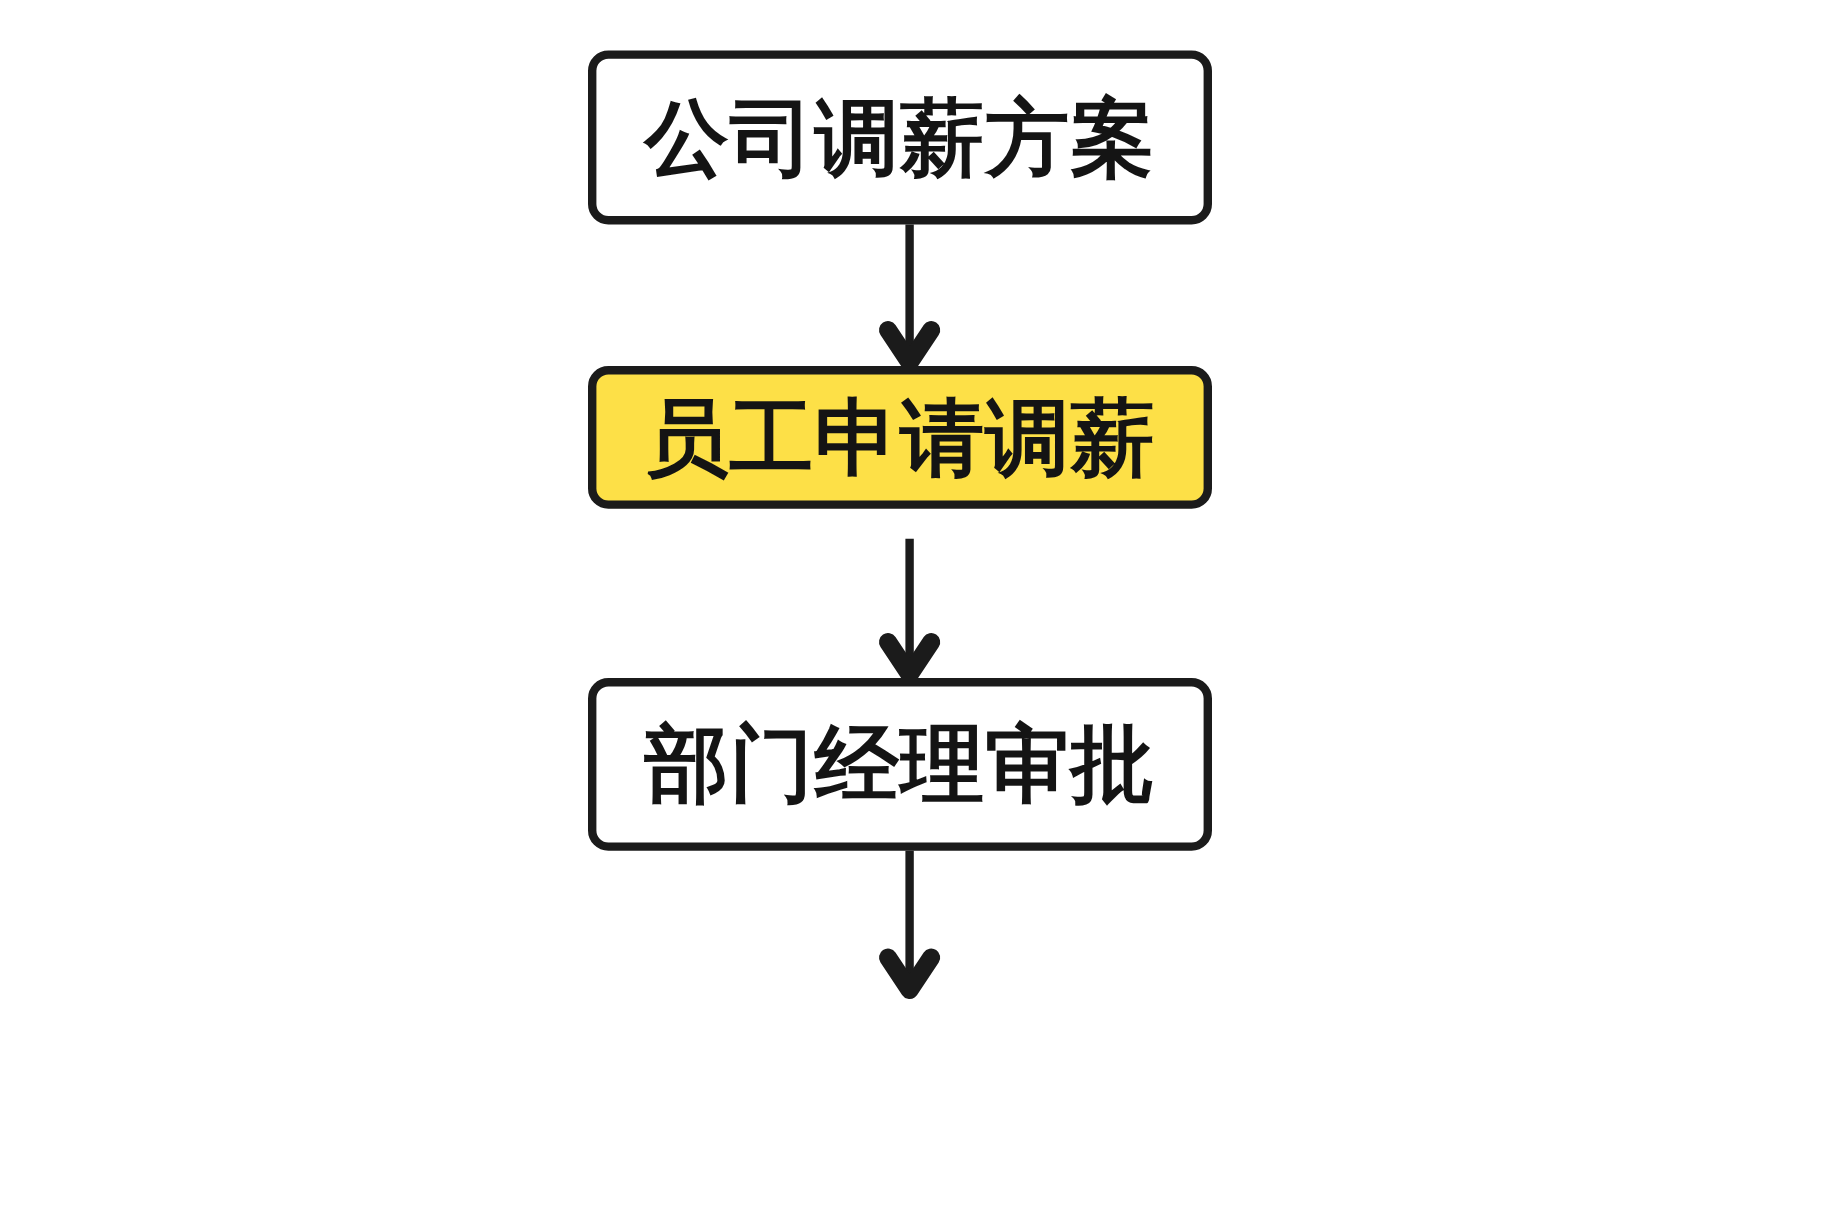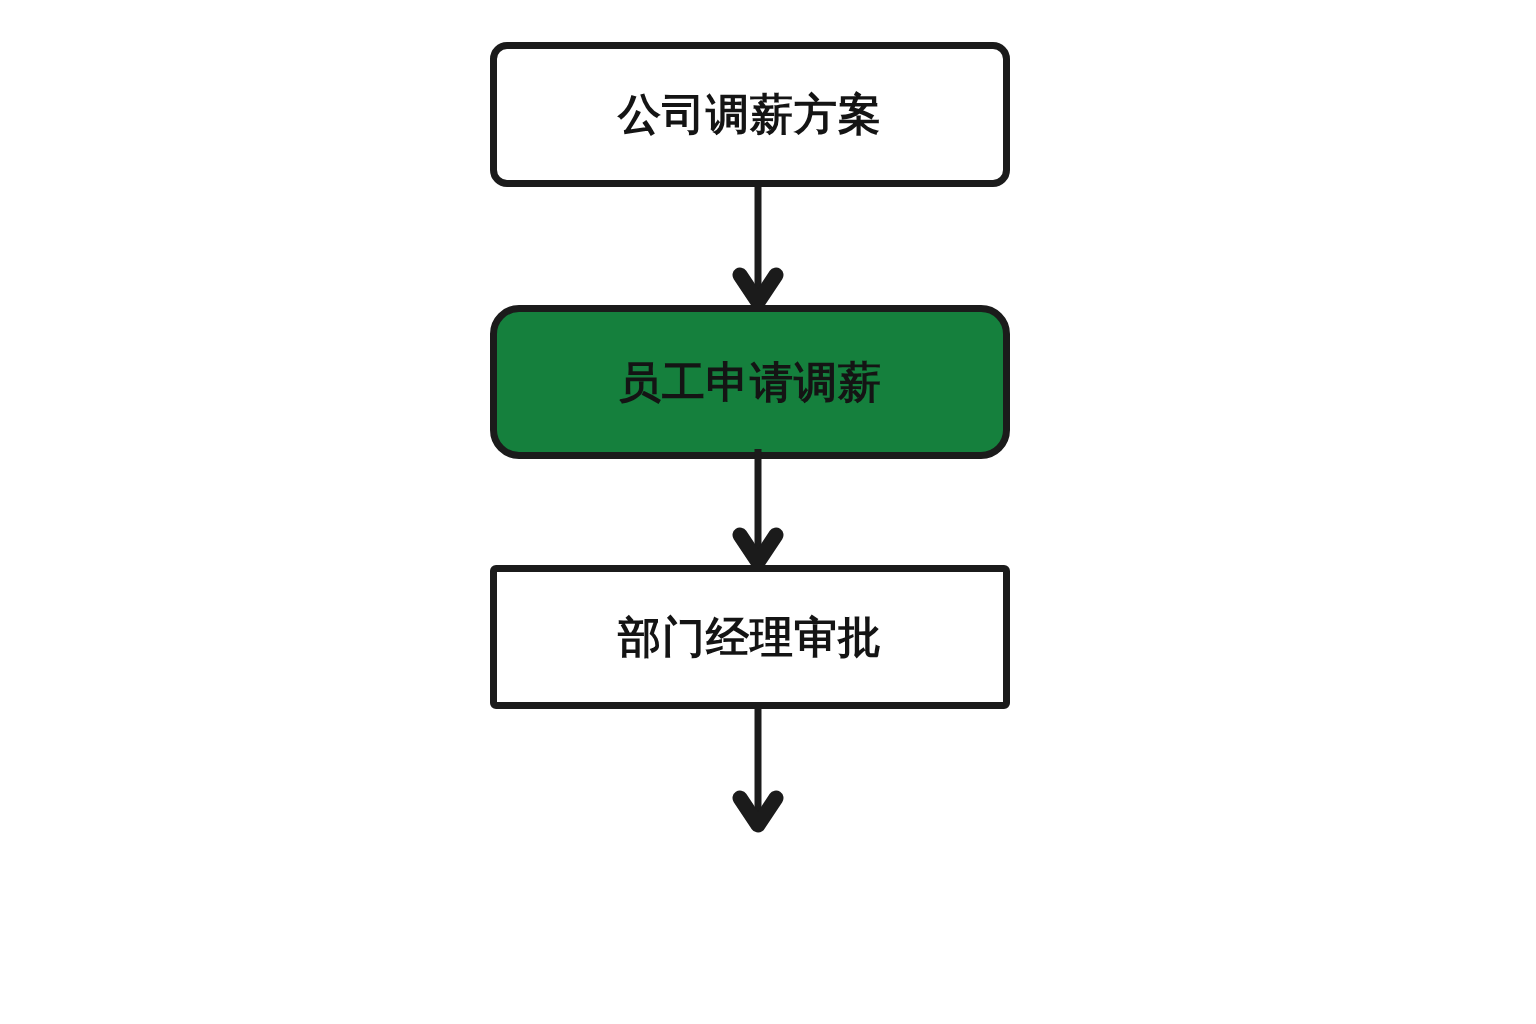--- a/index.html
+++ b/index.html
@@ -26,21 +26,21 @@
     background: #ffffff;
     border: 7px solid #1b1b1b;
     border-radius: 17px;
     display: flex;
     align-items: center;
     justify-content: center;
   }
   .node-label {
     font-family: "DejaVu Sans", "Liberation Sans", sans-serif;
     font-weight: 700;
-    font-size: 43px;
+    font-size: 70px;
     line-height: 1;
     color: #141414;
     letter-spacing: 1px;
     white-space: nowrap;
     user-select: none;
   }
   .connector {
     position: absolute;
     overflow: visible;
   }
@@ -64,30 +64,30 @@
 
   <div class="node" id="box-1" style="left: 490px; top: 42px; width: 520px; height: 145px; border-color: rgb(27, 27, 27); background: rgb(255, 255, 255); border-width: 7px; border-radius: 17px;">
     <span class="node-label" style="color: rgb(20, 20, 20);">公司调薪方案</span>
   </div>
 
   <svg class="connector" id="conn-1" xmlns="http://www.w3.org/2000/svg" width="96" height="118" viewBox="0 0 96 118" style="left: 710px; top: 187px;">
       <line class="conn-line" x1="48" y1="0" x2="48" y2="116" stroke="#1b1b1b" stroke-width="7"></line>
       <path class="conn-head" d="M 30 88 L 48 115 L 66 88" stroke="#1b1b1b"></path>
     </svg>
 
-  <div class="node" id="box-2" style="left: 490px; top: 305px; width: 520px; height: 154px; border-color: rgb(27, 27, 27); background: #15803d; border-width: 7px; border-radius: 29px;">
+  <div class="node" id="box-2" style="left: 490px; top: 305px; width: 520px; height: 119px; border-color: rgb(27, 27, 27); background: #fde047; border-width: 7px; border-radius: 17px;">
     <span class="node-label" style="color: rgb(20, 20, 20);">员工申请调薪</span>
   </div>
 
   <svg class="connector" id="conn-2" xmlns="http://www.w3.org/2000/svg" width="96" height="116" viewBox="0 0 96 116" style="left: 710px; top: 449px;">
       <line class="conn-line" x1="48" y1="0" x2="48" y2="114" stroke="#1b1b1b" stroke-width="7"></line>
       <path class="conn-head" d="M 30 86 L 48 113 L 66 86" stroke="#1b1b1b"></path>
     </svg>
 
-  <div class="node" id="box-3" style="left: 490px; top: 565px; width: 520px; height: 144px; border-color: rgb(27, 27, 27); background: rgb(255, 255, 255); border-width: 7px; border-radius: 6px;">
+  <div class="node" id="box-3" style="left: 490px; top: 565px; width: 520px; height: 144px; border-color: rgb(27, 27, 27); background: rgb(255, 255, 255); border-width: 7px; border-radius: 17px;">
     <span class="node-label" style="color: rgb(20, 20, 20);">部门经理审批</span>
   </div>
 
   <svg class="connector" id="conn-3" xmlns="http://www.w3.org/2000/svg" width="96" height="119" viewBox="0 0 96 119" style="left: 710px; top: 709px;">
       <line class="conn-line" x1="48" y1="0" x2="48" y2="117" stroke="#1b1b1b" stroke-width="7"></line>
       <path class="conn-head" d="M 30 89 L 48 116 L 66 89" stroke="#1b1b1b"></path>
     </svg>
 
 
 </div>

